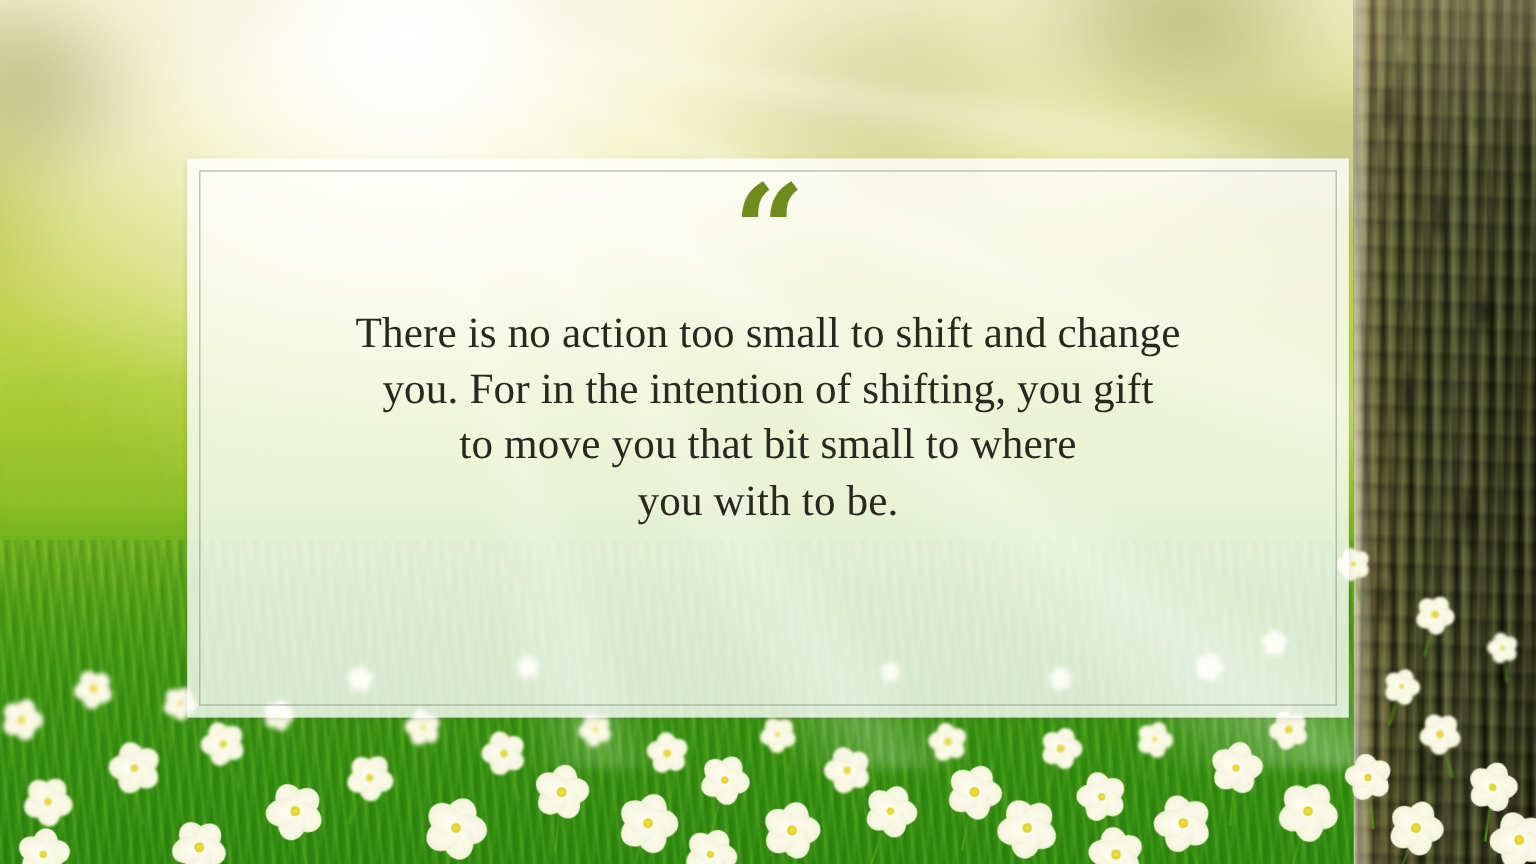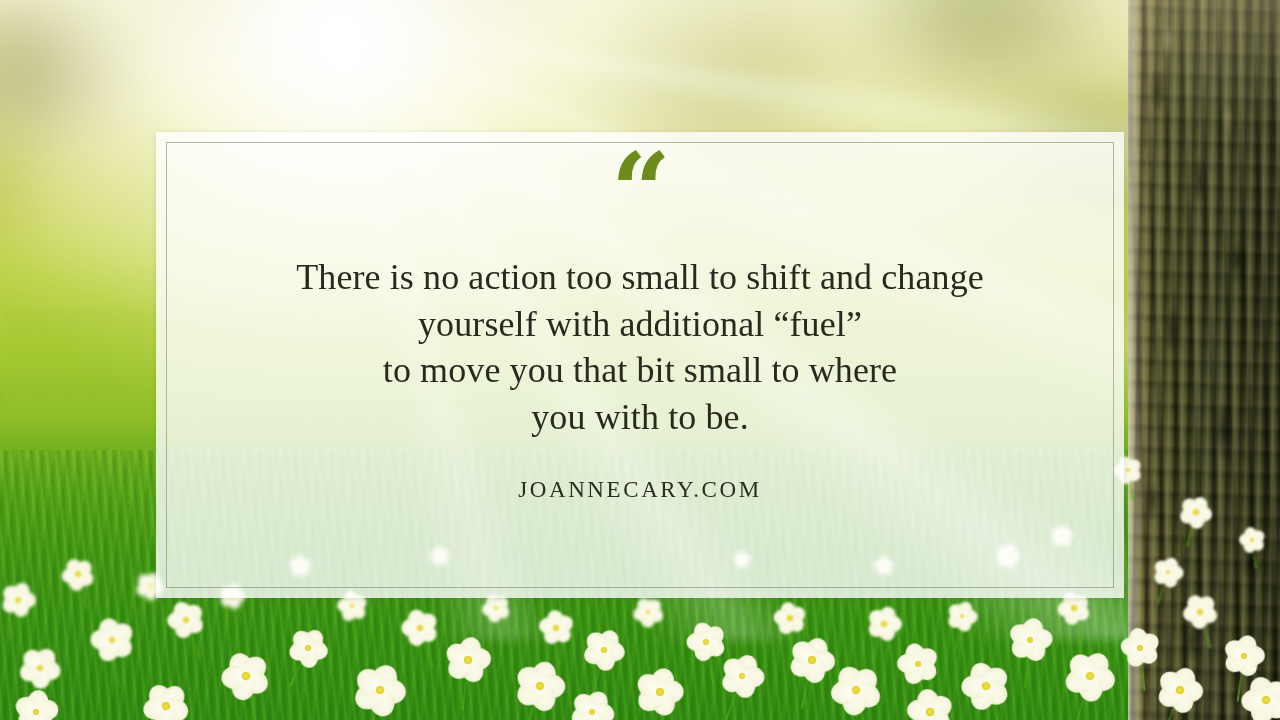--- a/index.html
+++ b/index.html
@@ -771,22 +771,21 @@
   </div>
 
   <div class="panel">
     <div class="panel-inner-border"></div>
     <div class="panel-content">
 
       <div class="quote-mark">“</div>
 
       <div class="quote-body">
         <span class="quote-line">There is no action too small to shift and change</span>
-        <span class="quote-line">yourself with additional “fuel”</span>
+        <span class="quote-line">you. For in the intention of shifting, you gift</span>
         <span class="quote-line">to move you that bit small to where</span>
         <span class="quote-line">you with to be.</span>
       </div>
 
-      <div class="attribution">JOANNECARY.COM</div>
     </div>
   </div>
 
 </div>
 
 </body></html>

